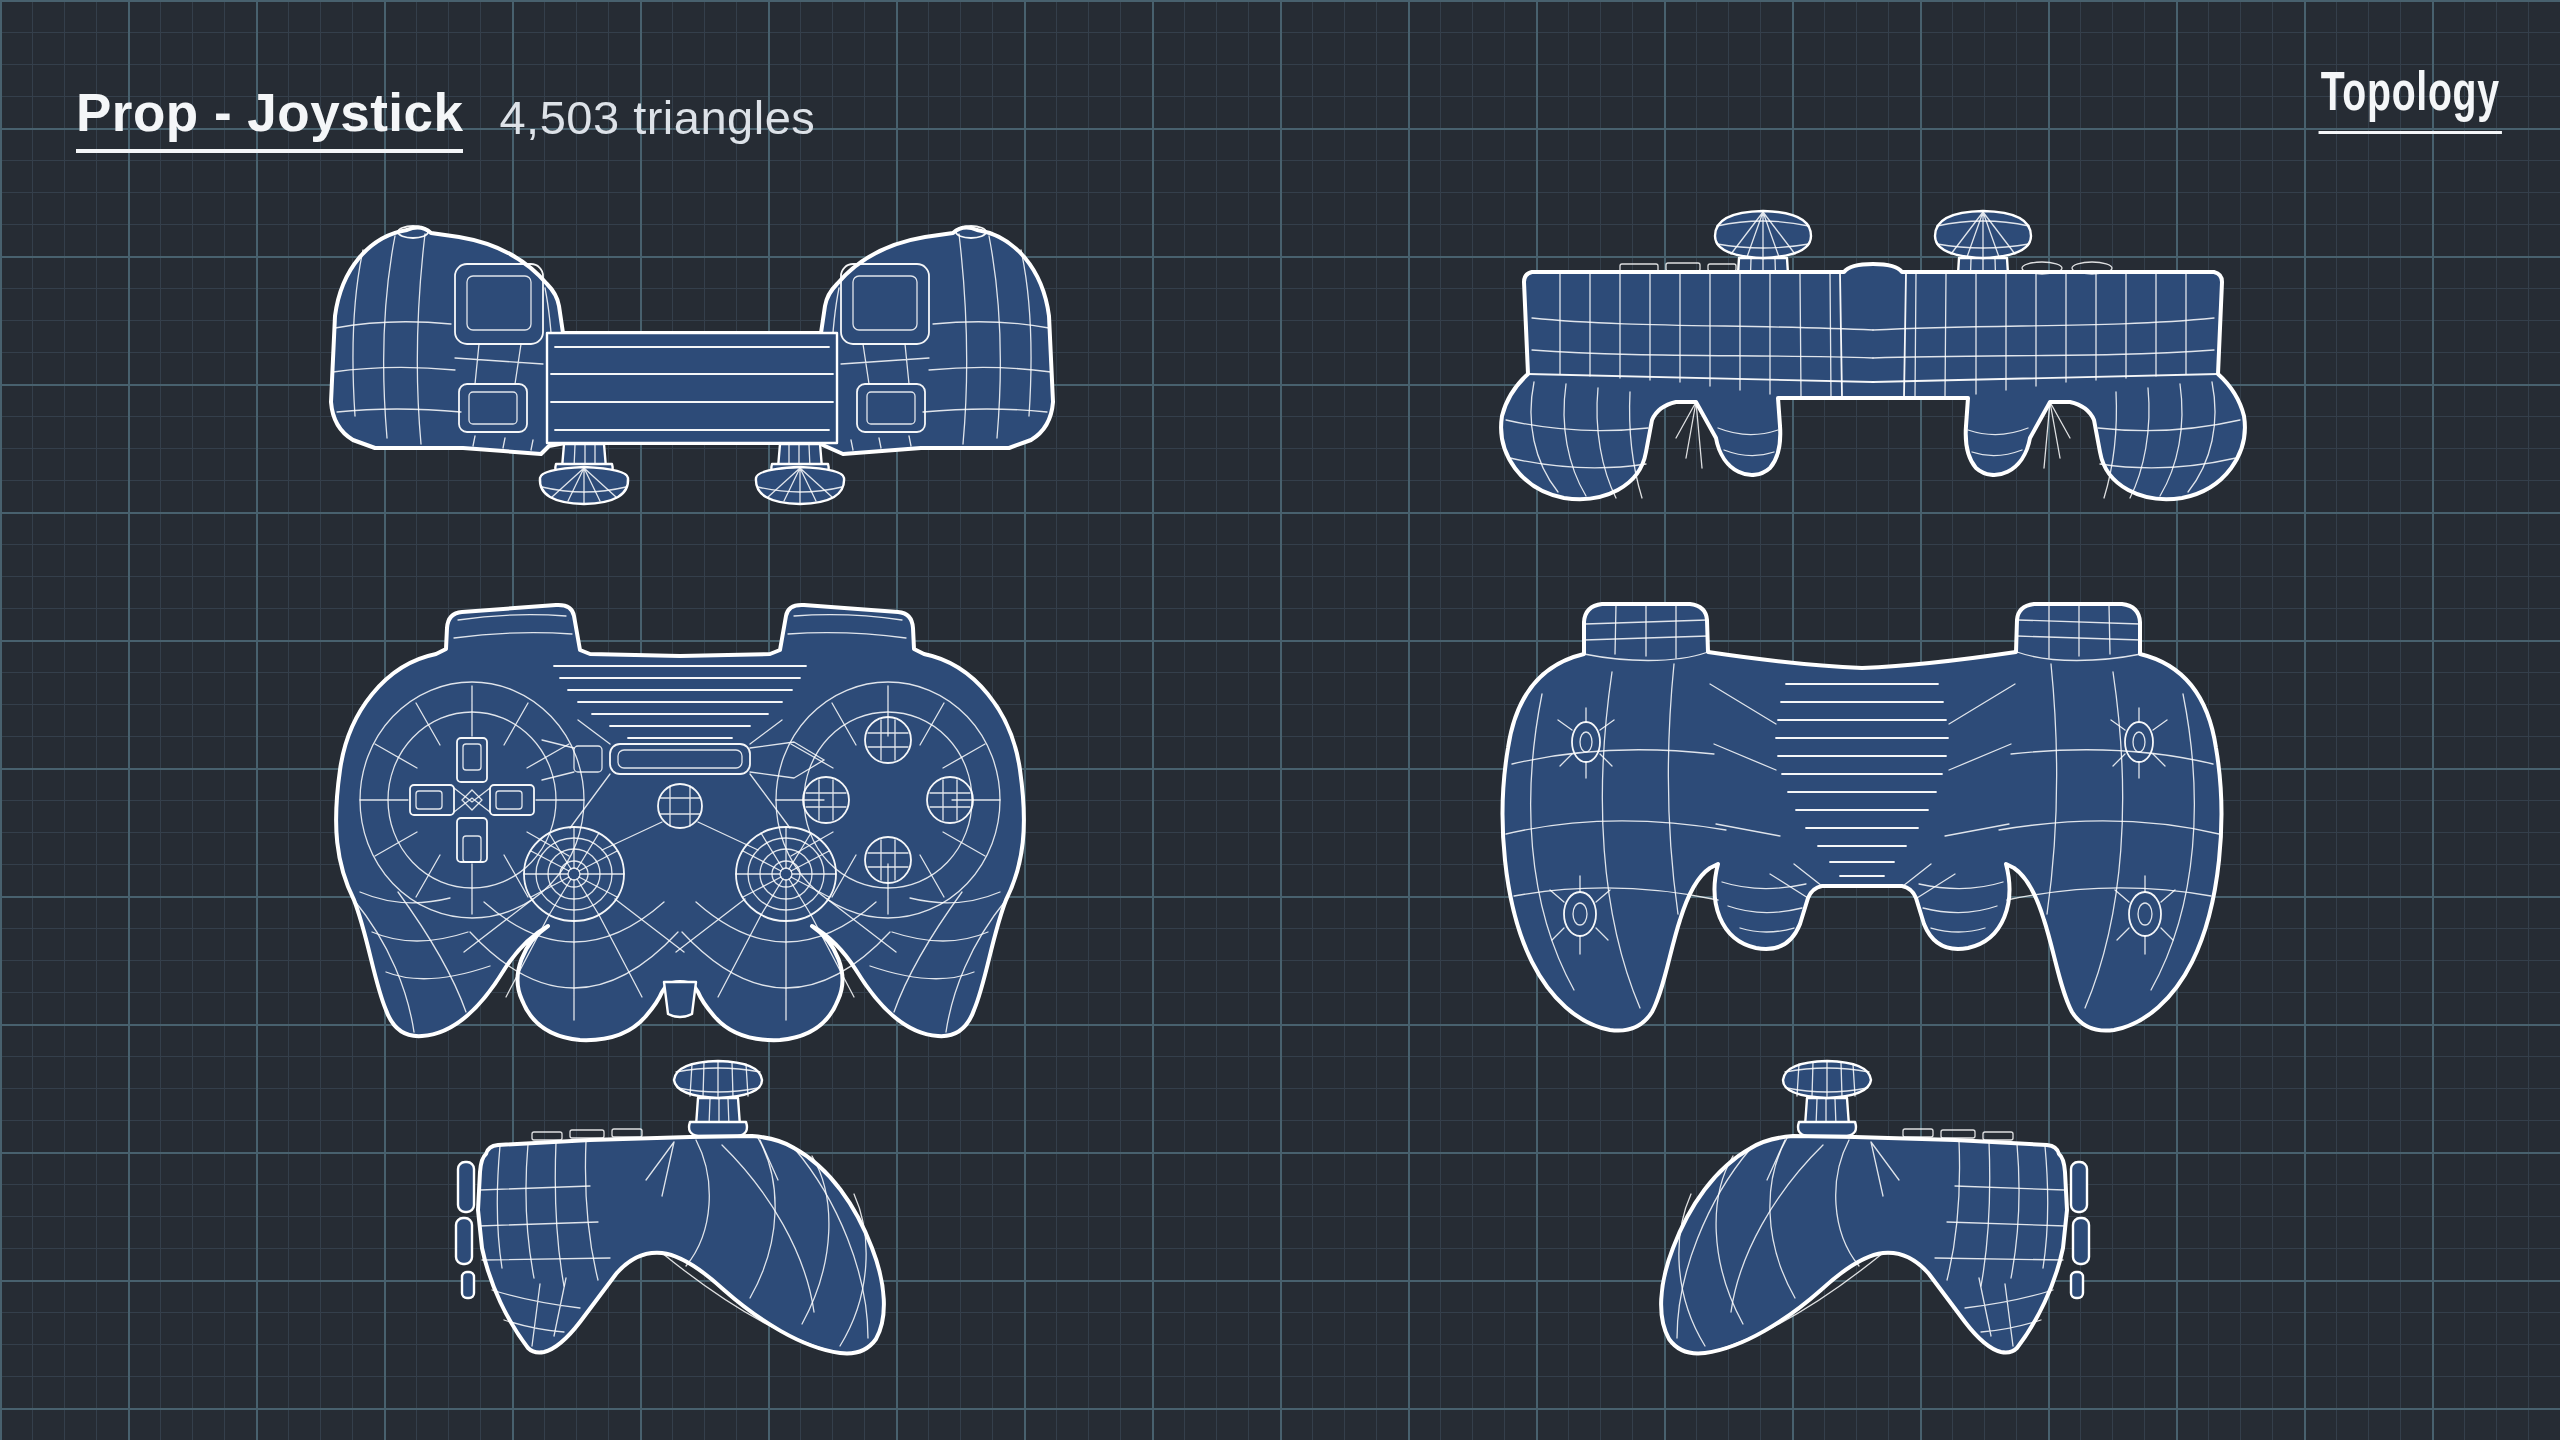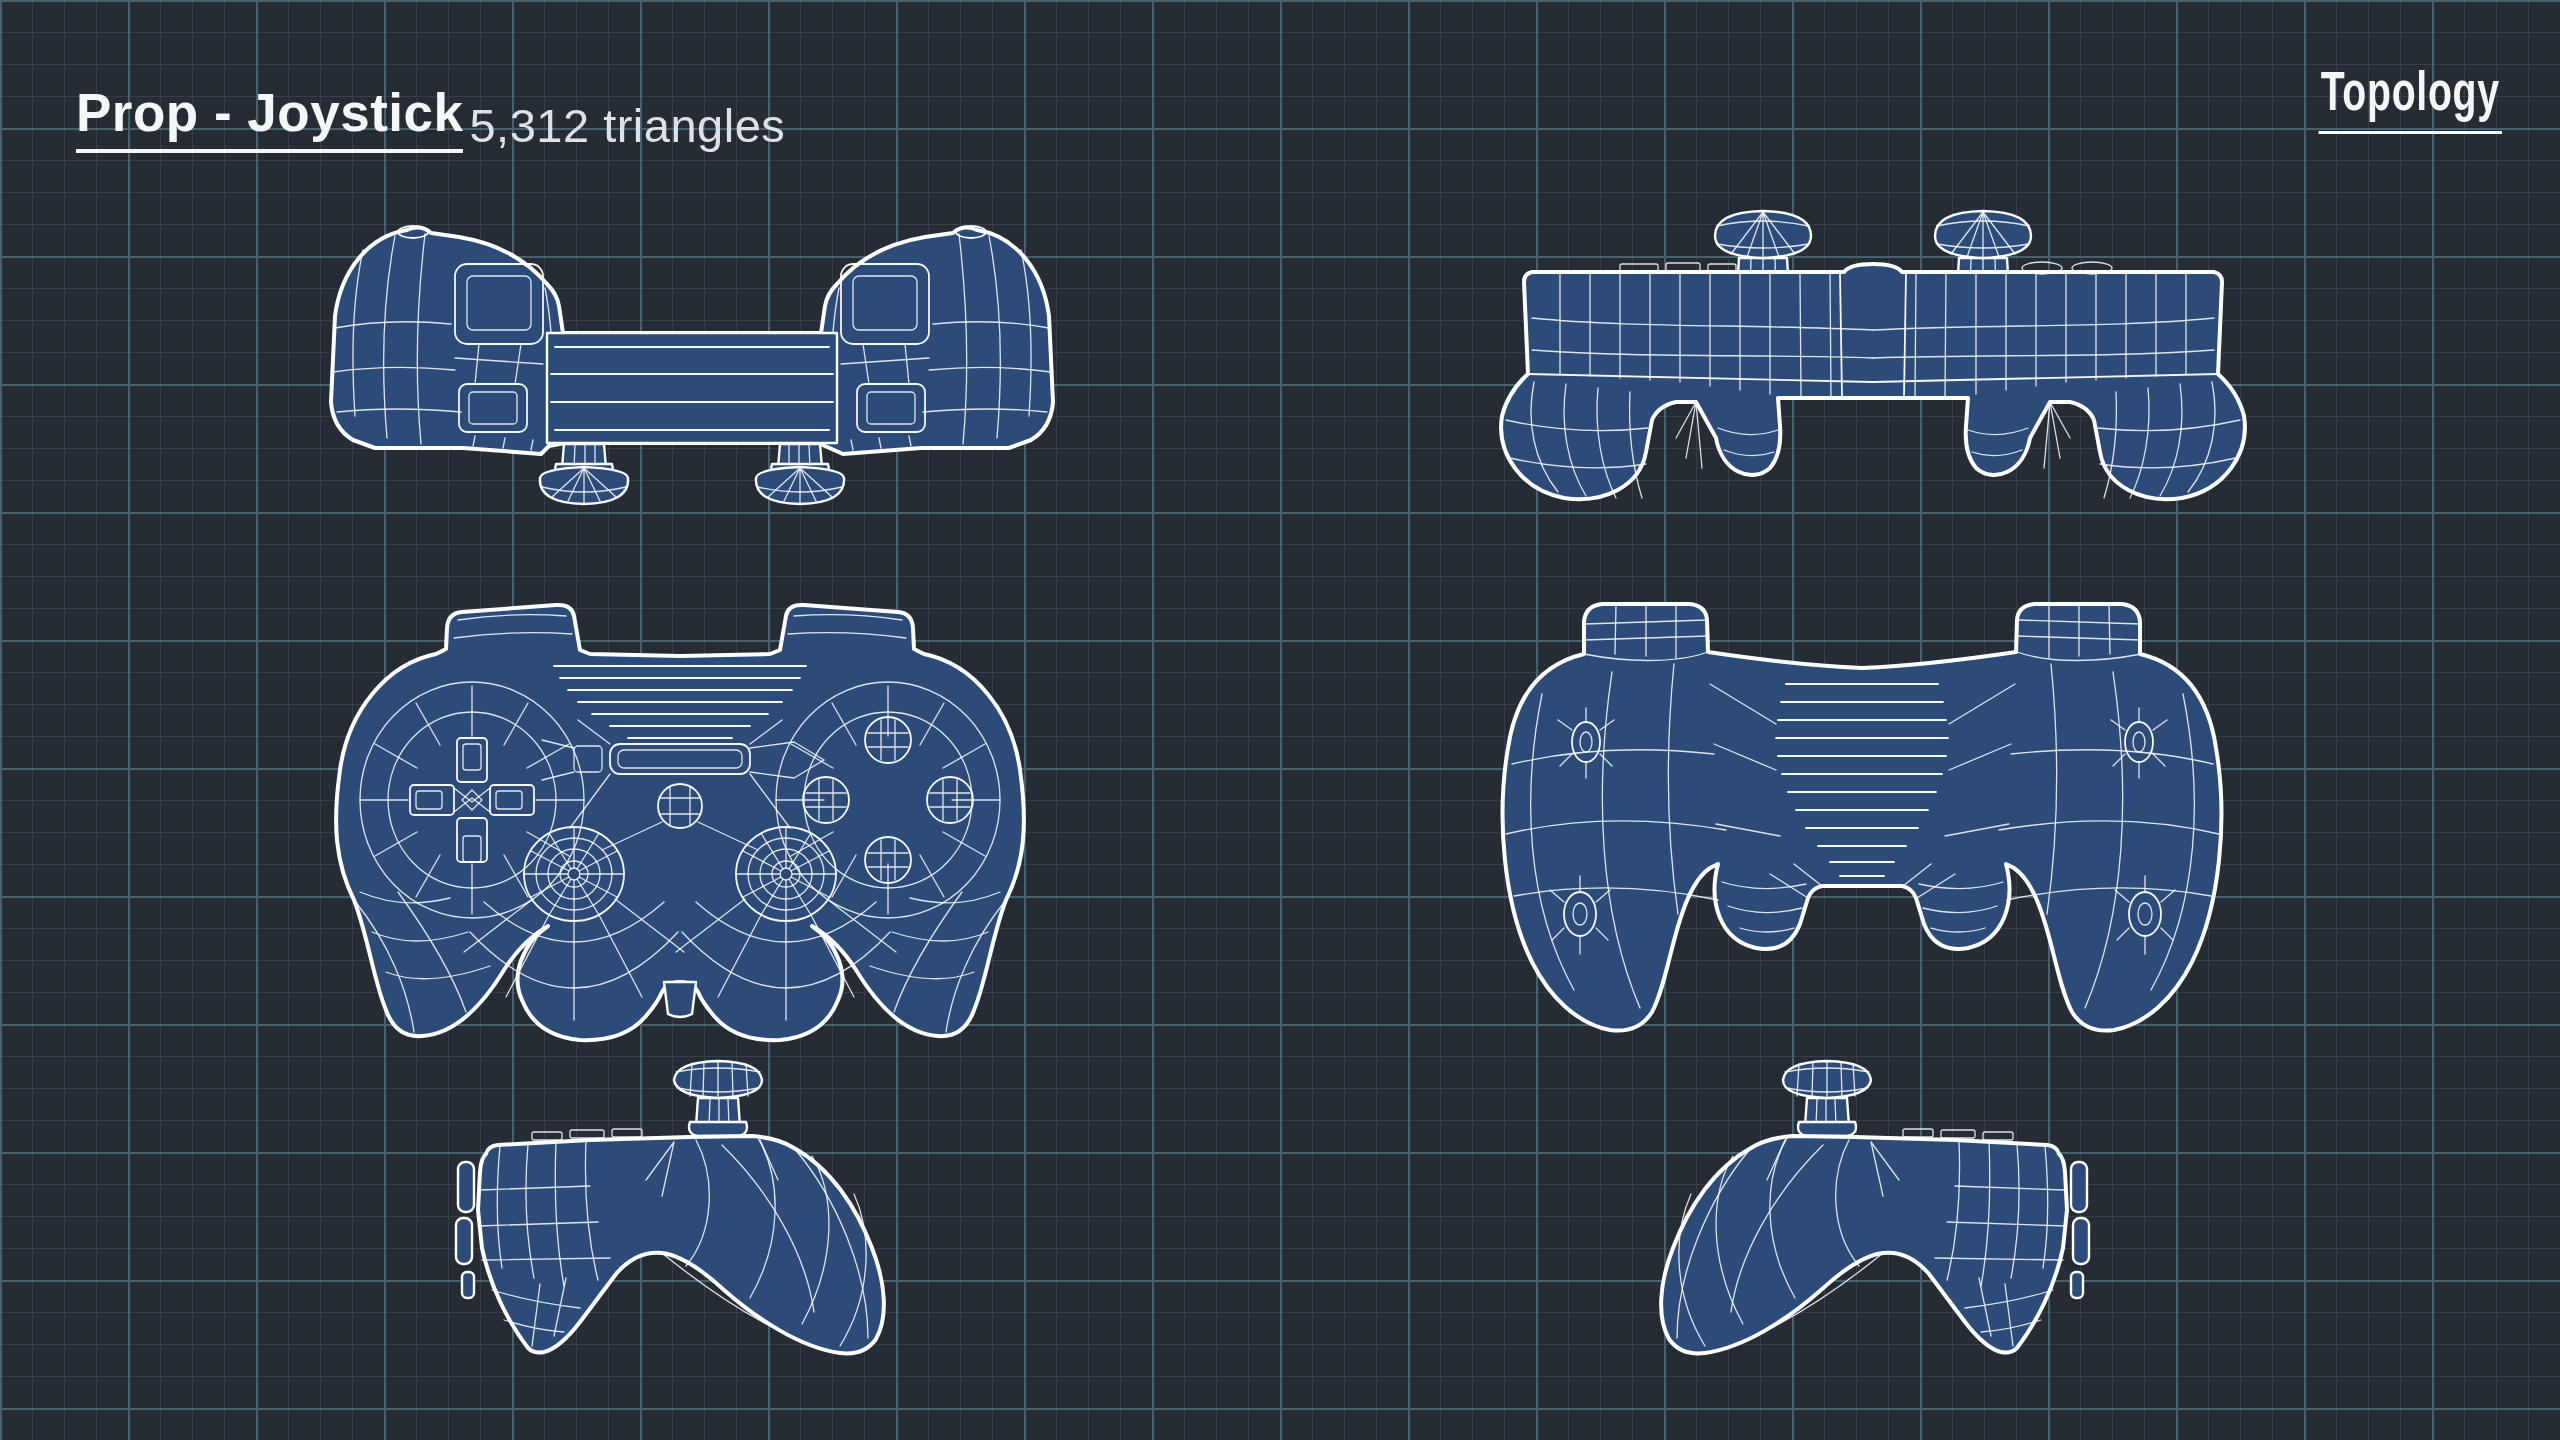--- a/index.html
+++ b/index.html
@@ -14,21 +14,21 @@
     background-color:var(--background);
     background-image:
       linear-gradient(var(--grid-major) 2px, transparent 2px),
       linear-gradient(90deg, var(--grid-major) 2px, transparent 2px),
       linear-gradient(var(--grid-minor) 1px, transparent 1px),
       linear-gradient(90deg, var(--grid-minor) 1px, transparent 1px);
     background-size:128px 128px,128px 128px,32px 32px,32px 32px;
     position:relative;
   }
   .stage{position:absolute;inset:0}
-  .header{position:absolute;left:76px;top:82px;display:flex;align-items:flex-end;gap:6px;white-space:nowrap}
+  .header{position:absolute;left:76px;top:82px;display:flex;align-items:center;gap:36px;white-space:nowrap}
   .title{font-size:53px;font-weight:700;color:var(--title-text);letter-spacing:.5px;
          border-bottom:4px solid var(--title-text);padding-bottom:6px}
   .count{font-size:47px;font-weight:400;color:var(--subtitle-text);letter-spacing:.5px}
   .corner{position:absolute;right:58px;top:58px;font-size:56px;font-weight:700;color:var(--title-text);
           transform:scaleX(.70);transform-origin:100% 50%;letter-spacing:1px;
           border-bottom:3px solid var(--title-text);padding:0 3px 8px 3px;white-space:nowrap}
   figure.view{position:absolute;margin:0}
   .vsvg{width:100%;height:100%;display:block;overflow:visible}
   .v1{left:309px;top:206px;width:766px;height:300px}
   .v2{left:1470px;top:206px;width:800px;height:303px}
@@ -41,21 +41,21 @@
   .w{fill:none;stroke:var(--model-stroke);stroke-width:1.8;stroke-linecap:round;opacity:.95}
   .w2{fill:none;stroke:var(--model-stroke);stroke-width:1.3;stroke-linecap:round;opacity:.85}
 </style>
 </head>
 <body>
 
 <div class="stage">
 
   <div class="header">
     <span class="title">Prop - Joystick</span>
-    <span class="count">5,312 triangles</span>
+    <span class="count">4,503 triangles</span>
   </div>
   <div class="corner">Topology</div>
 
   <figure class="view v1">
     <svg class="vsvg" viewBox="0 0 766 300" xmlns="http://www.w3.org/2000/svg">
       <path class="sil" d="M22,196 L26,110 C32,64 60,30 98,24 Q112,18 122,27 L150,31 C186,37 216,52 238,78 Q248,88 250,100 L254,127 L512,127 L516,100 Q518,88 528,78 C550,52 580,37 616,31 L644,27 Q654,18 668,24 C706,30 734,64 740,110 L744,196 Q742,222 722,234 L700,242 L612,242 L534,248 L516,240 L510,237 L256,237 L240,240 L232,248 L154,242 L66,242 L44,234 Q24,222 22,196 Z"></path>
       <g id="v1h">
         <path class="pp" d="M255,238 L253,262 L297,262 L295,238 Z"></path>
         <path class="w2" d="M266,239 L265,262 M276,239 L276,262 M286,239 L286,262"></path>
         <path class="pp" d="M247,258 Q244,269 255,271 L295,271 Q306,269 303,258 L247,258 Z"></path>

